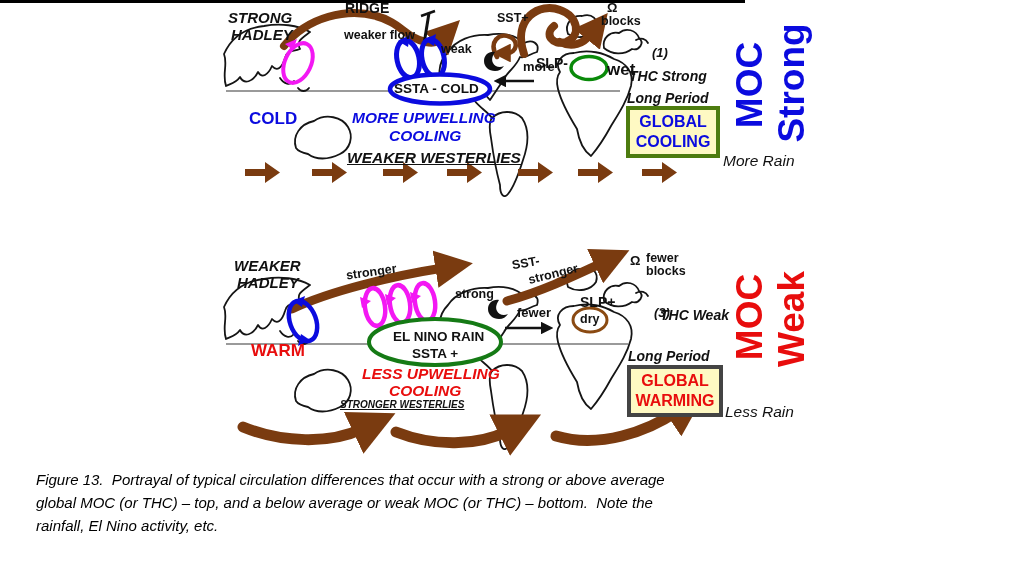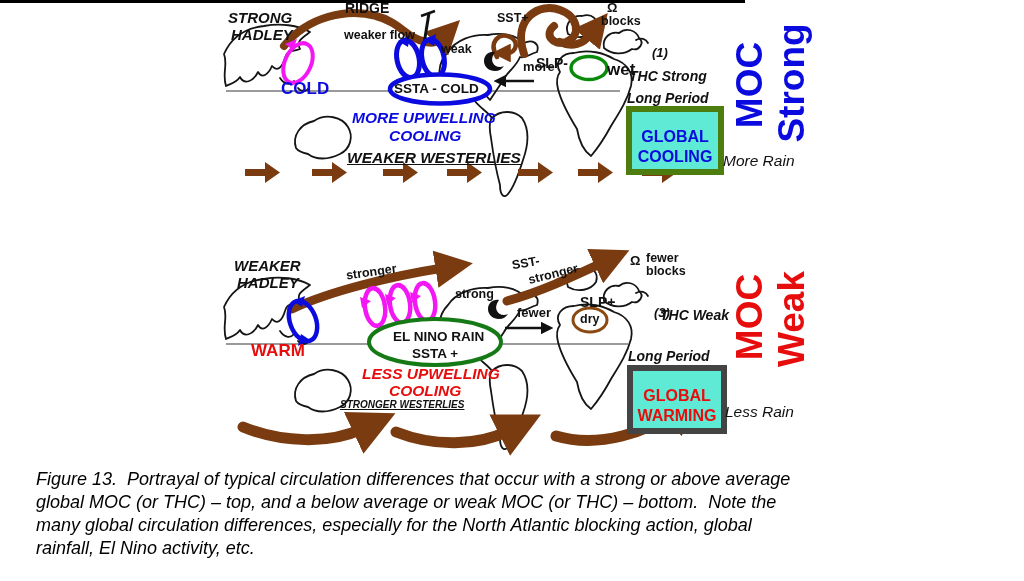--- a/index.html
+++ b/index.html
@@ -6,25 +6,25 @@
   .page{position:relative;width:1024px;height:581px;background:#ffffff;
         font-family:Liberation Sans, sans-serif;overflow:hidden;}
   .topline{position:absolute;left:0;top:0;width:745px;height:3px;background:#000;}
   svg.art{position:absolute;left:0;top:0;}
   .lbl{position:absolute;white-space:nowrap;color:#111;line-height:1.04;}
   .b{font-weight:bold;}
   .i{font-style:italic;}
   .blue{color:#0b0bdf;}
   .red{color:#e80d0d;}
   .u{text-decoration:underline;}
-  .gbox{position:absolute;border:6px solid #4d7c0f;background:#5eead4;text-align:center;
-        font-weight:bold;font-size:16px;line-height:20px;padding-top:15px;}
+  .gbox{position:absolute;border:4px solid #4d7c0f;background:#fef9c3;text-align:center;
+        font-weight:bold;font-size:16px;line-height:20px;padding-top:2px;}
   .mocs{position:absolute;width:130px;text-align:center;font-weight:bold;font-size:37px;
         transform:rotate(-90deg);transform-origin:50% 50%;white-space:nowrap;}
-  .cap{position:absolute;left:36px;top:468px;font-size:18px;font-style:italic;
+  .cap{position:absolute;left:36px;top:468px;font-size:15px;font-style:italic;
        color:#000;line-height:23px;}
   .cap div{white-space:pre-wrap;}
 </style>
 </head>
 <body>
 
 <div class="page">
   <div class="topline"></div>
 
   <svg class="art" width="1024" height="581" viewBox="0 0 1024 581">
@@ -132,21 +132,21 @@
   <span class="lbl b" style="left:344px;top:29px;font-size:12.5px;">weaker flow</span>
   <span class="lbl b" style="left:441px;top:43px;font-size:12.5px;">weak</span>
   <span class="lbl b" style="left:497px;top:12px;font-size:12.5px;">SST+</span>
   <span class="lbl b" style="left:607px;top:1px;font-size:13px;">Ω</span>
   <span class="lbl b" style="left:601px;top:15px;font-size:12.5px;">blocks</span>
   <span class="lbl b i" style="left:652px;top:46px;font-size:13px;">(1)</span>
   <span class="lbl b" style="left:536px;top:56px;font-size:14px;">SLP-</span>
   <span class="lbl b" style="left:511px;top:60px;font-size:13px;padding-left:12px;">more</span>
   <span class="lbl b" style="left:577px;top:61px;font-size:17px;margin-left:30px;">wet</span>
   <span class="lbl b" style="left:394px;top:82px;width:76px;text-align:center;font-size:13.5px;">SSTA -  COLD</span>
-  <span class="lbl b blue" style="left:249px;top:80px;font-size:17px;margin-left:32px;">COLD</span>
+  <span class="lbl b blue" style="left:249px;top:110px;font-size:17px;">COLD</span>
   <span class="lbl b i" style="left:629px;top:69px;font-size:14px;">THC Strong</span>
   <span class="lbl b i" style="left:627px;top:91px;font-size:14px;">Long Period</span>
   <span class="lbl b i blue" style="left:352px;top:110px;font-size:15.5px;">MORE UPWELLING</span>
   <span class="lbl b i blue" style="left:389px;top:128px;font-size:15.5px;">COOLING</span>
   <span class="lbl b i u" style="left:347px;top:150px;font-size:15.5px;">WEAKER WESTERLIES</span>
   <div class="gbox blue" style="left:626px;top:106px;width:86px;height:42px;">
     <div>GLOBAL</div>
     <div>COOLING</div>
   </div>
   <span class="mocs blue" style="left:685px;top:64px;">MOC</span>
@@ -178,16 +178,15 @@
     <div>GLOBAL</div>
     <div>WARMING</div>
   </div>
   <span class="mocs red" style="left:685px;top:296px;">MOC</span>
   <span class="mocs red" style="left:727px;top:298px;">Weak</span>
   <span class="lbl i" style="left:725px;top:404px;font-size:15.5px;">Less Rain</span>
 
   <div class="cap">
     <div>Figure 13.  Portrayal of typical circulation differences that occur with a strong or above average</div>
     <div>global MOC (or THC) – top, and a below average or weak MOC (or THC) – bottom.  Note the</div>
-    <div>many global circulation differences, especially for the North Atlantic blocking action, global</div>
     <div>rainfall, El Nino activity, etc.</div>
   </div>
 </div>
 
 </body></html>

